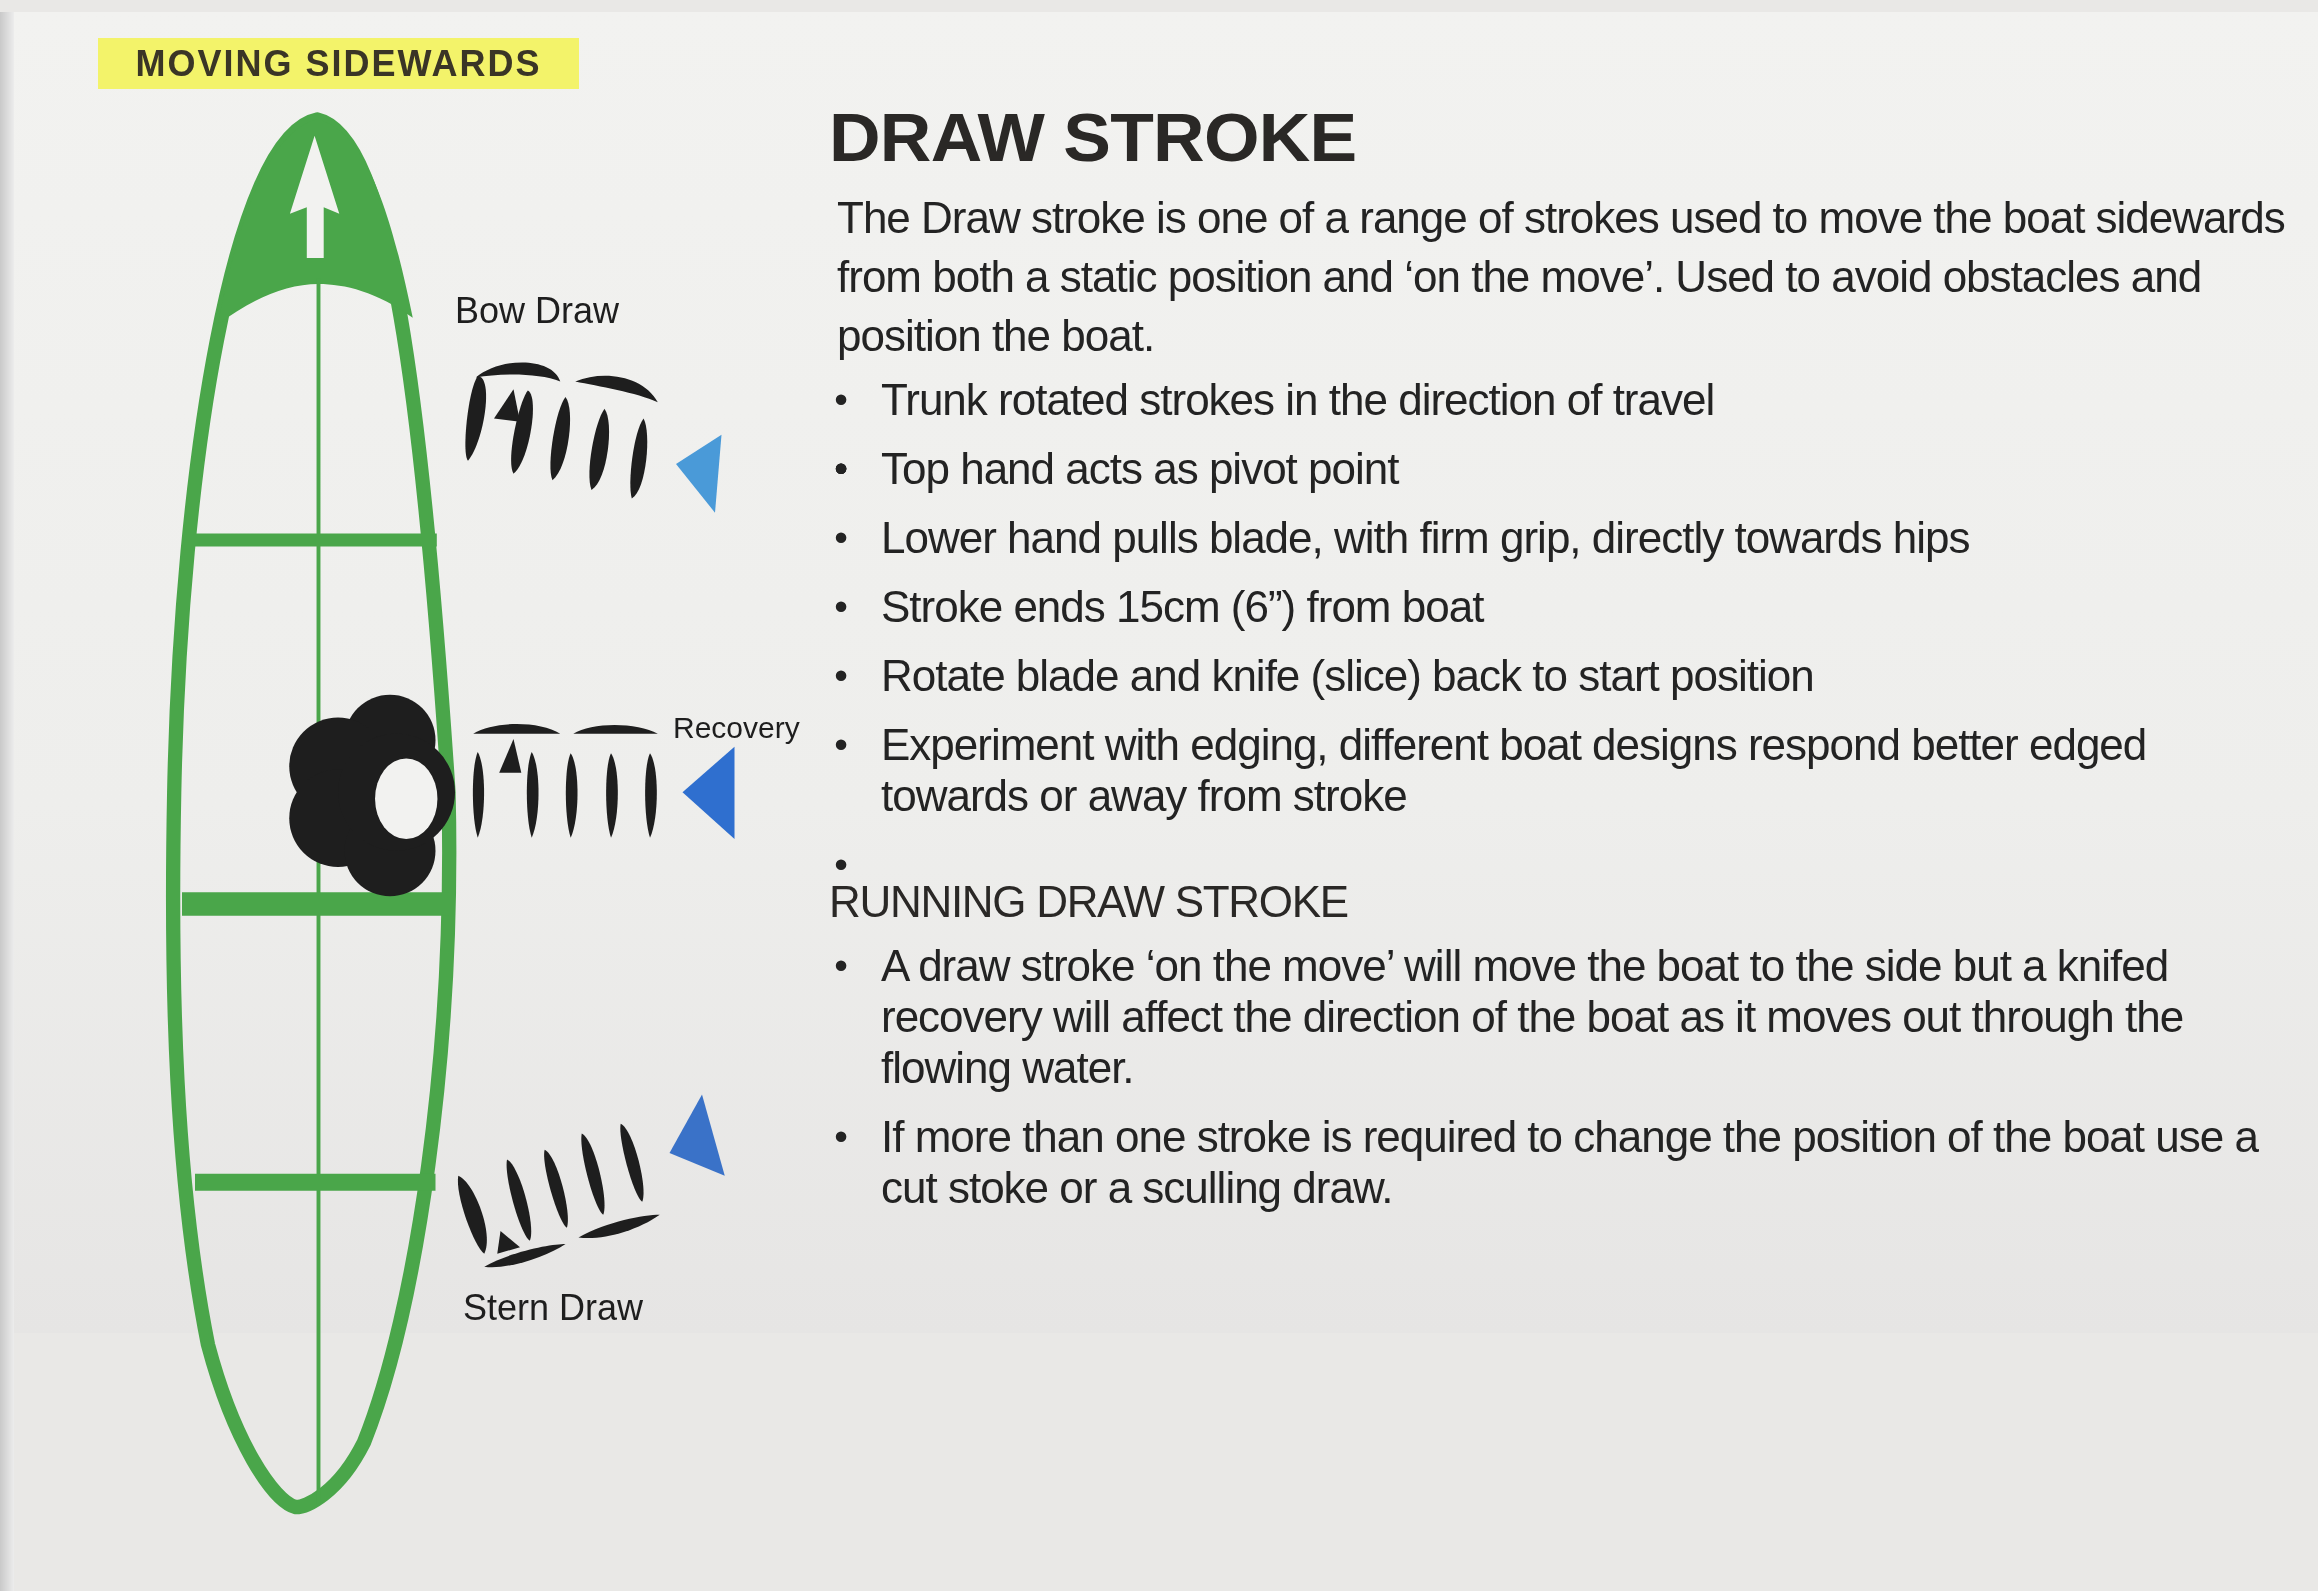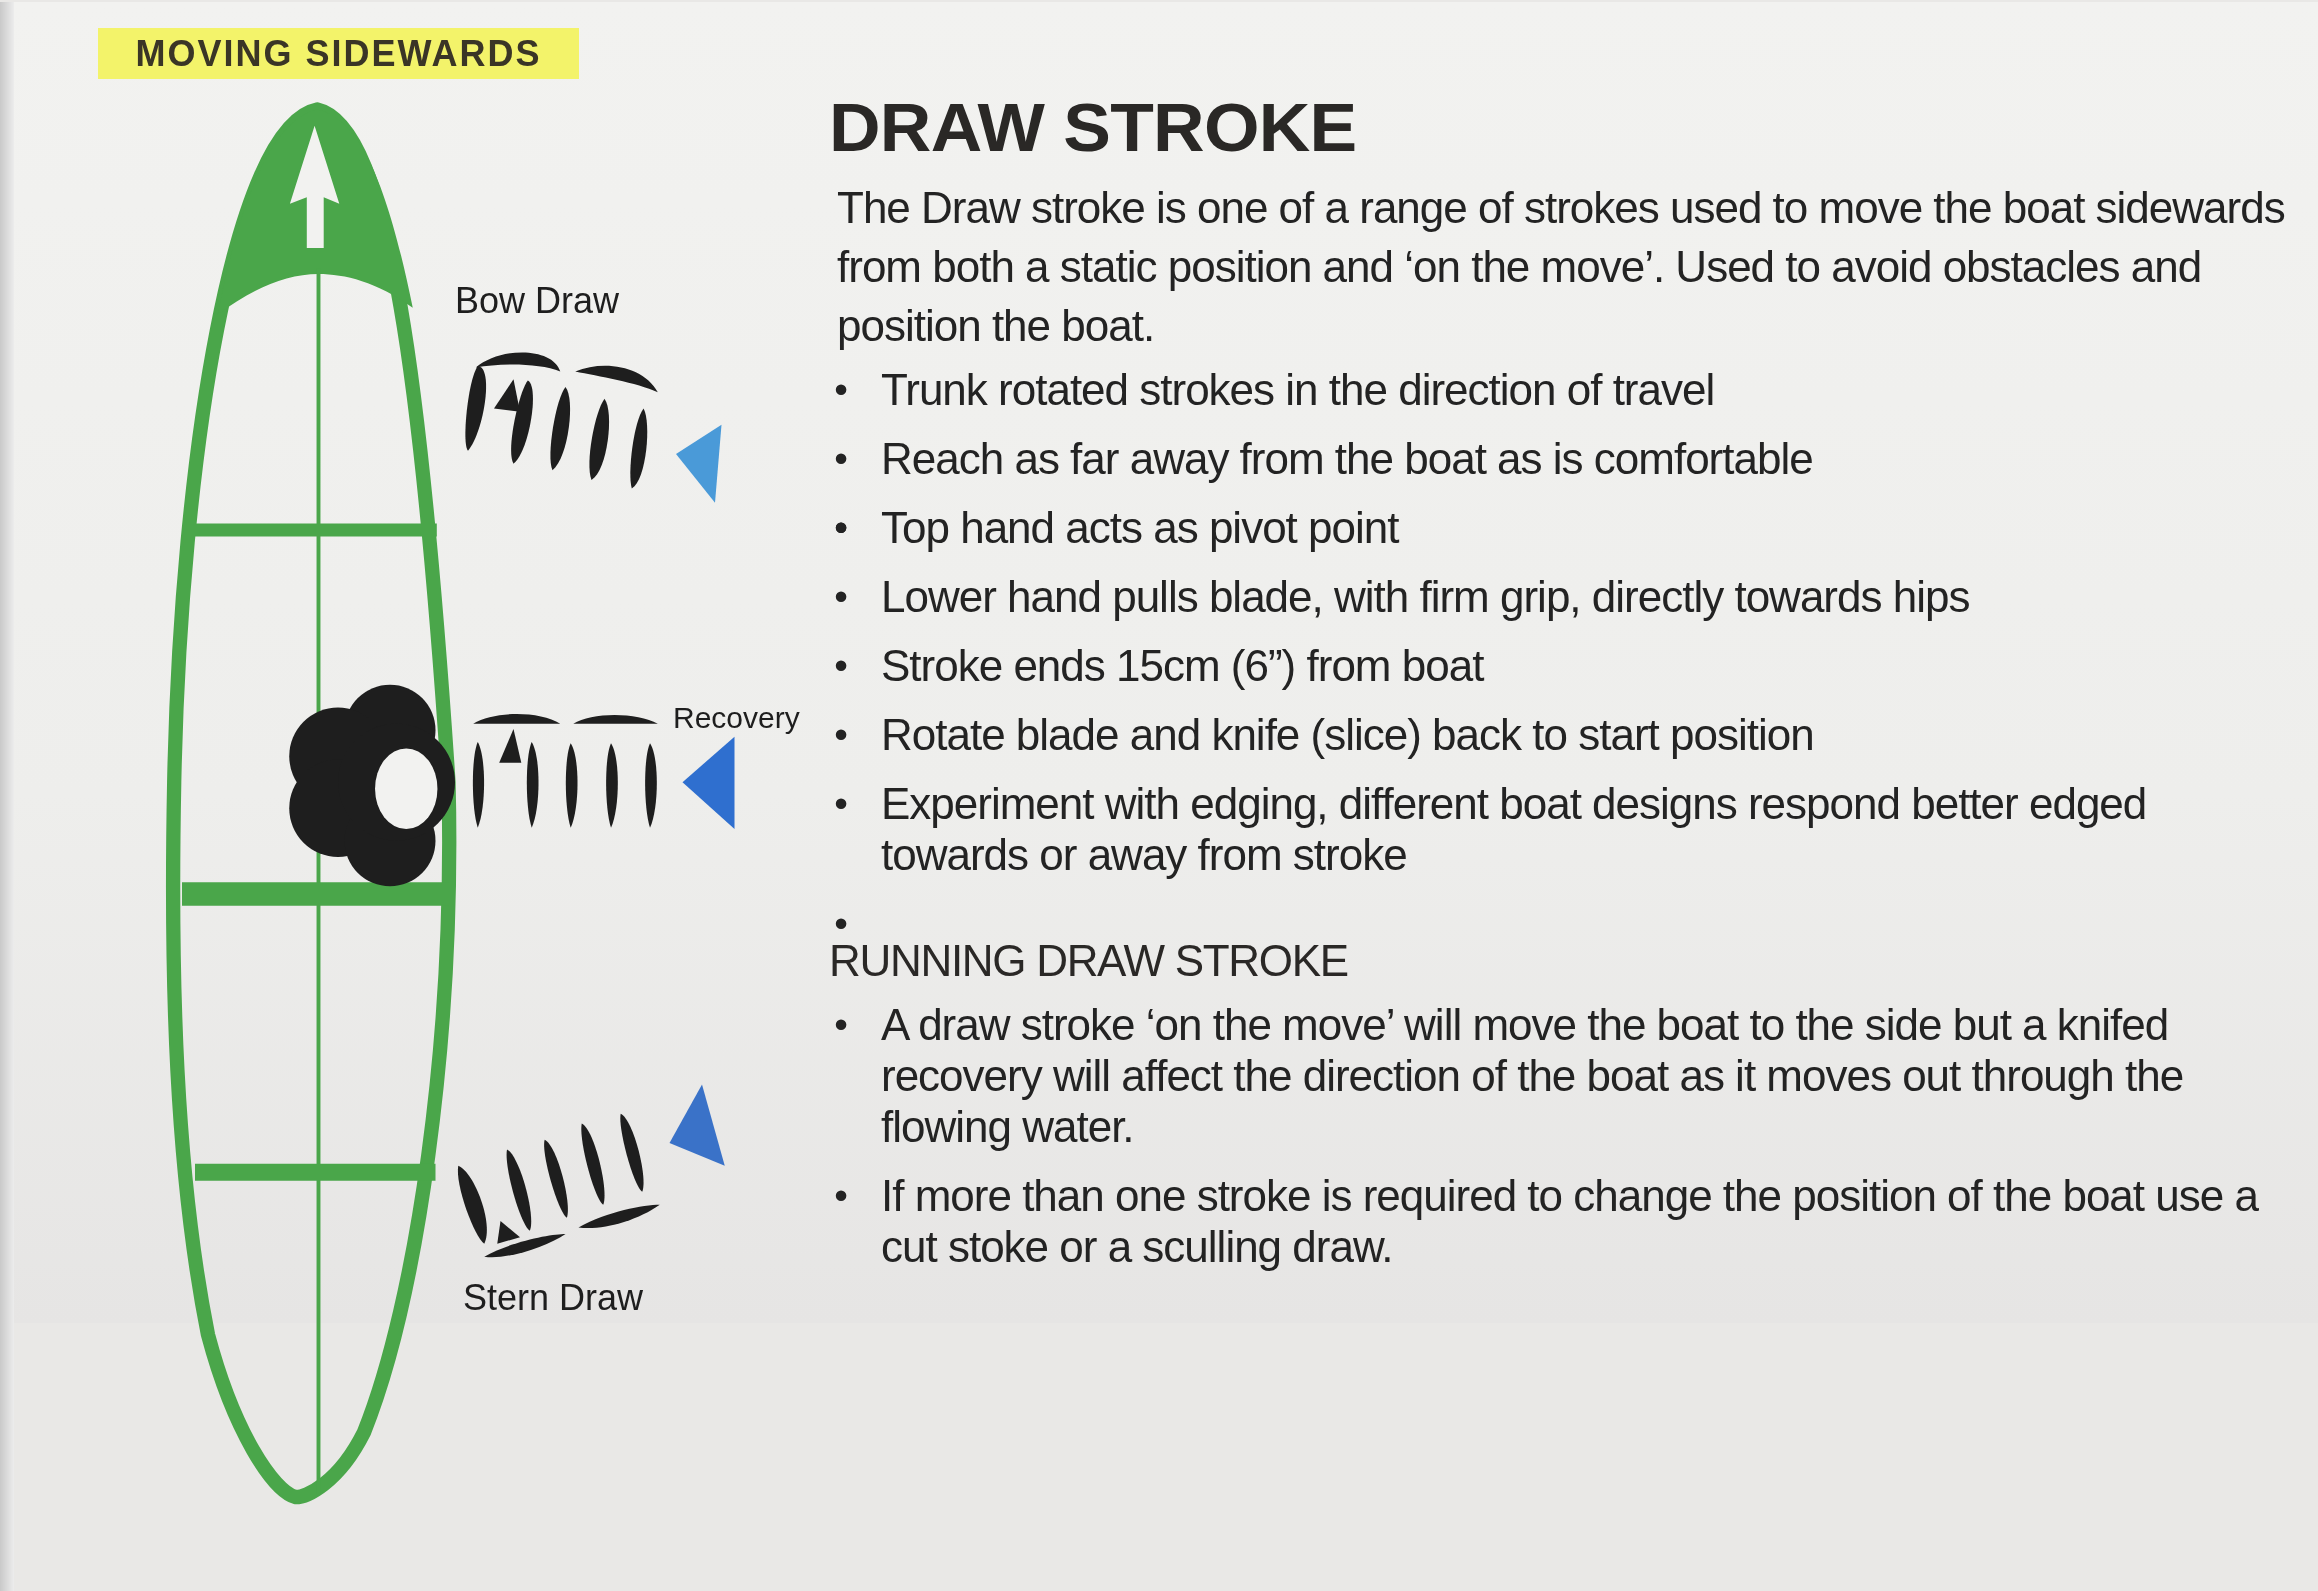--- a/index.html
+++ b/index.html
@@ -3,21 +3,21 @@
 <meta charset="utf-8">
 <style>
   html, body { margin: 0; padding: 0; }
   body {
     width: 2319px; height: 1591px; overflow: hidden;
     background: #e9e8e6;
     font-family: "Liberation Sans", sans-serif;
     color: #222;
   }
   .card {
-    position: absolute; left: 0; top: 2px; width: 2319px; height: 1321px;
+    position: absolute; left: 0; top: 12px; width: 2319px; height: 1321px;
     background: linear-gradient(180deg, #f2f2f0 0%, #eeeeec 60%, #e6e5e4 100%);
   }
   .card-edge {
     position: absolute; left: 0; top: 0; width: 14.3px; height: 1591px;
     background: linear-gradient(90deg, #c9c9c9, #dedede 60%, #ececec);
   }
   .tag {
     position: absolute; left: 98px; top: 26px; height: 51px; width: 481px;
     background: #f3f36a;
     display: flex; align-items: center; justify-content: center;
@@ -129,21 +129,21 @@
     <div class="lbl" style="left:455px; top:278px;">Bow Draw</div>
     <div class="lbl lbl-small" style="left:673px; top:699px;">Recovery</div>
     <div class="lbl" style="left:463px; top:1275px;">Stern Draw</div>
   </div>
 
   <div class="text-col">
     <div class="h1">DRAW STROKE</div>
     <p class="intro">The Draw stroke is one of a range of strokes used to move the boat sidewards from both a static position and ‘on the move’. Used to avoid obstacles and position the boat.</p>
     <ul class="bullets">
       <li><span class="dot">•</span><span>Trunk rotated strokes in the direction of travel</span></li>
-      <li><span class="dot">•</span><span>Reach as far away from the boat as is comfortable</span></li>
+      <li><span class="dot">•</span></li>
       <li><span class="dot">•</span></li>
       <li><span class="dot">•</span><span>Top hand acts as pivot point</span></li>
       <li><span class="dot">•</span><span>Lower hand pulls blade, with firm grip, directly towards hips</span></li>
       <li><span class="dot">•</span><span>Stroke ends 15cm (6”) from boat</span></li>
       <li><span class="dot">•</span><span>Rotate blade and knife (slice) back to start position</span></li>
       <li><span class="dot">•</span><span>Experiment with edging, different boat designs respond better edged towards or away from stroke</span></li>
       <li><span class="dot">•</span></li>
     </ul>
 
     <div class="h2">RUNNING DRAW STROKE</div>

